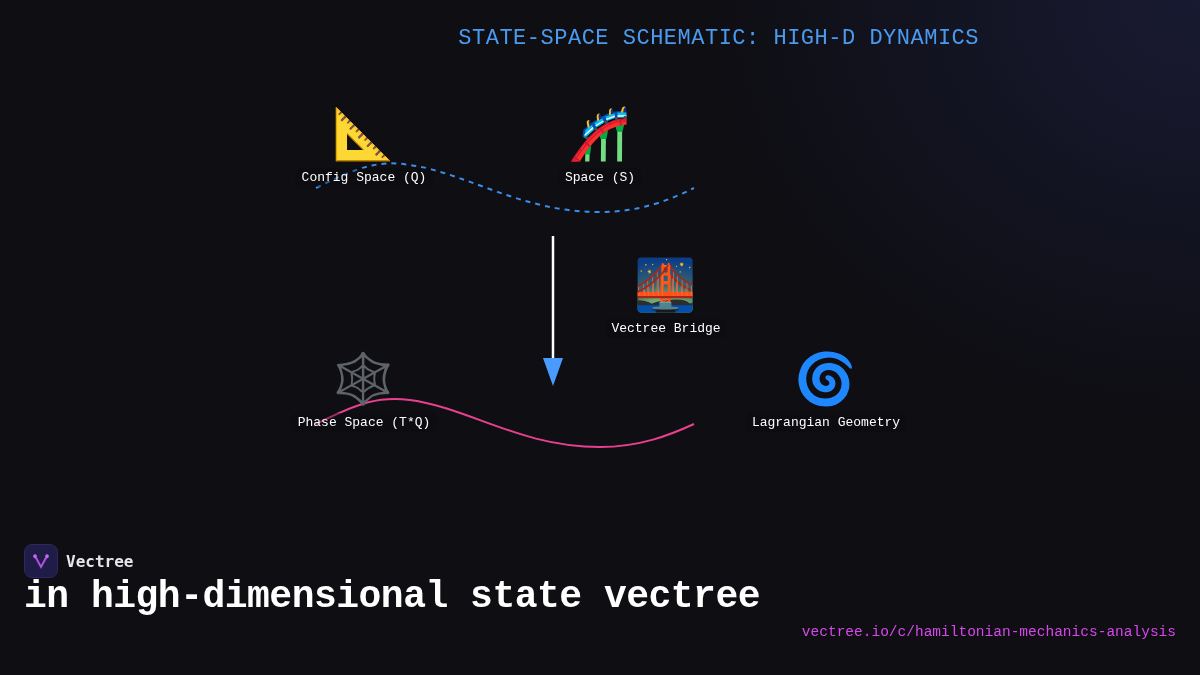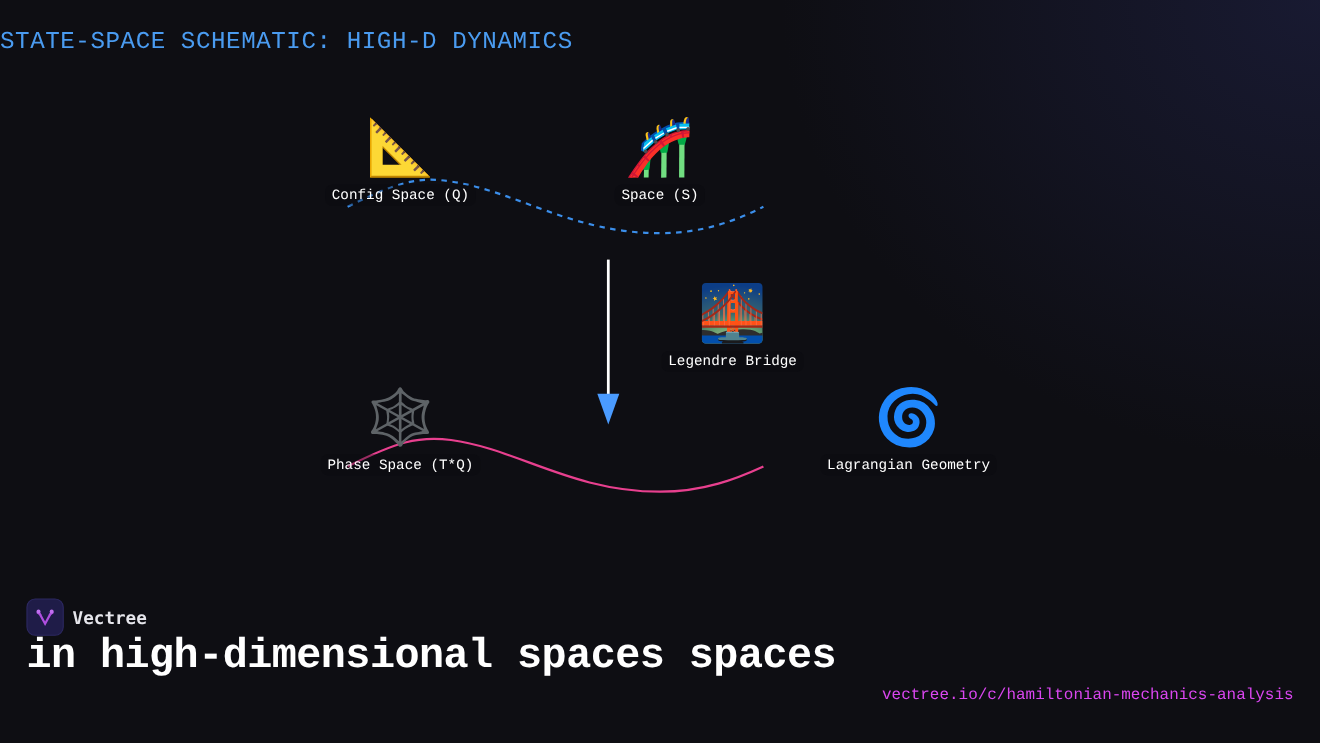--- a/index.html
+++ b/index.html
@@ -8,21 +8,21 @@
       background: #0e0e13;
       font-family: "DejaVu Sans Mono", "Liberation Mono", monospace;
     }
     .bg-glow {
       position: absolute; inset: 0;
       background:
         radial-gradient(ellipse 700px 600px at 1200px 0px, rgba(28,30,60,0.75), rgba(14,14,19,0) 70%);
       pointer-events: none;
     }
     .title {
-      position: absolute; left: 0; width: 979px; top: 26px; text-align: left;
+      position: absolute; left: 0; width: 979px; top: 26px; text-align: right;
       color: #4a9bf0; font-size: 22px; letter-spacing: 0.5px;
       font-family: "Liberation Mono", "DejaVu Sans Mono", monospace;
     }
     svg.links { position: absolute; left: 0; top: 0; }
     .node { position: absolute; text-align: center; transform: translateX(-50%); }
     .node .glyph { font-size: 50px; line-height: 60px; height: 60px; display: block; }
     .node .label {
       display: inline-block; margin-top: 4px; color: #ffffff; font-size: 13px;
       font-family: "Liberation Mono", "DejaVu Sans Mono", monospace;
       padding: 2px 6px; border-radius: 6px; background: rgba(10,10,14,0.35); white-space: nowrap;
@@ -63,21 +63,21 @@
   <span class="label">Config Space (Q)</span>
 </div>
 
 <div class="node" style="left:600px; top:104px;">
   <span class="glyph">🎢</span>
   <span class="label">Space (S)</span>
 </div>
 
 <div class="node" style="left:666px; top:255px;">
   <span class="glyph">🌉</span>
-  <span class="label">Legendre Bridge</span>
+  <span class="label">Vectree Bridge</span>
 </div>
 
 <div class="node" style="left:364px; top:349px;">
   <span class="glyph">🕸️</span>
   <span class="label">Phase Space (T*Q)</span>
 </div>
 
 <div class="node" style="left:826px; top:349px;">
   <span class="glyph">🌀</span>
   <span class="label">Lagrangian Geometry</span>
@@ -89,16 +89,16 @@
       <path d="M4,5 L10,16 L16,5" fill="none" stroke="#b04fe0" stroke-width="2" stroke-linecap="round"></path>
       <path d="M6,8 L3,6 M14,8 L17,6" stroke="#b04fe0" stroke-width="1.5" stroke-linecap="round"></path>
       <circle cx="4" cy="5" r="1.8" fill="#c070f0"></circle>
       <circle cx="16" cy="5" r="1.8" fill="#c070f0"></circle>
     </svg>
   </div>
   <span class="name">Vectree</span>
 </div>
 
 <div class="headline">
-  <div>in high-dimensional spaces spaces</div>
+  <div>in high-dimensional state vectree</div>
 </div>
 
 <div class="url">vectree.io/c/hamiltonian-mechanics-analysis</div>
 
 </body></html>

